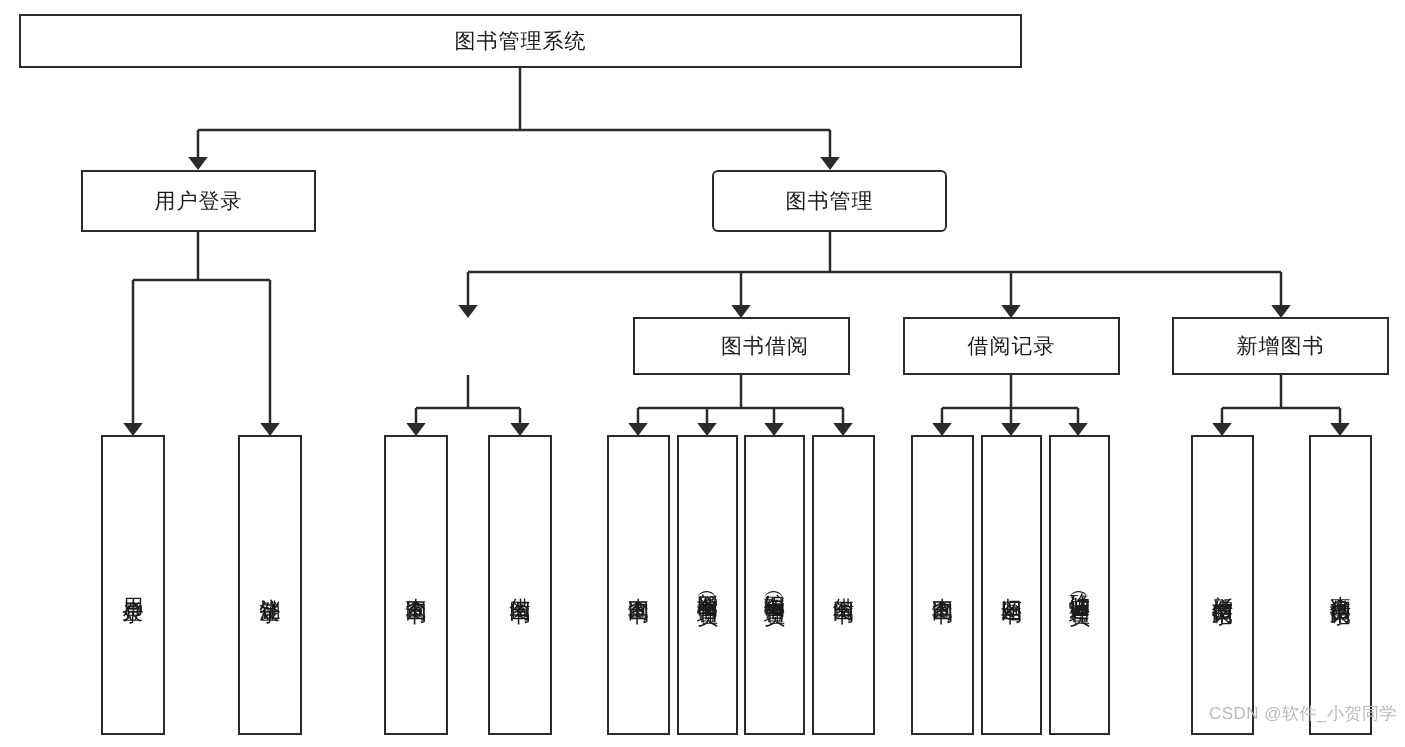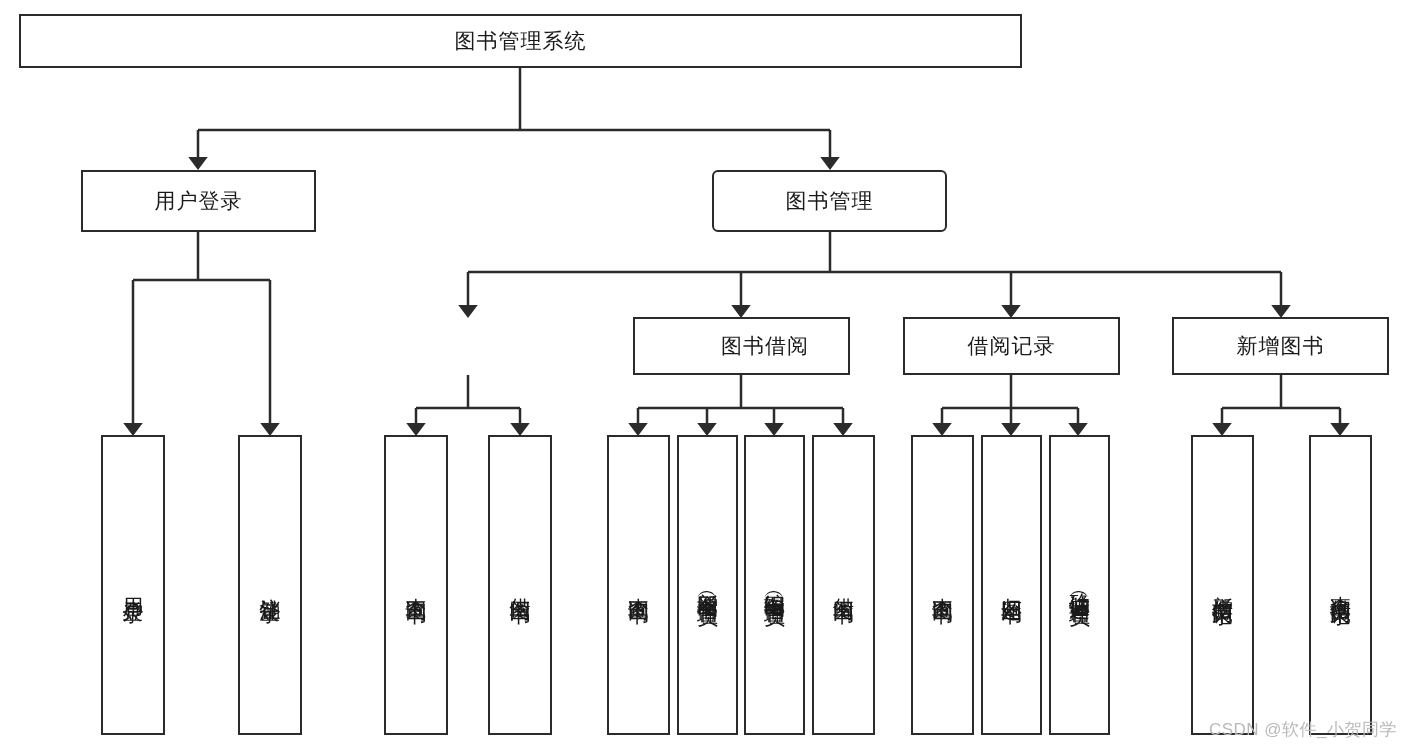--- a/index.html
+++ b/index.html
@@ -56,21 +56,21 @@
     font-size: 21px;
     line-height: 1.42;
     letter-spacing: 2px;
     color: #1a1a1a;
     white-space: nowrap;
     max-height: 280px;
   }
   #watermark {
     position: absolute;
     right: 8px;
-    bottom: 6px;
+    bottom: 22px;
     font-size: 17px;
     color: #b9b9b9;
     letter-spacing: 0.5px;
     white-space: nowrap;
     user-select: none;
     margin-left: 36px;
   }
 </style>
 </head>
 <body>

